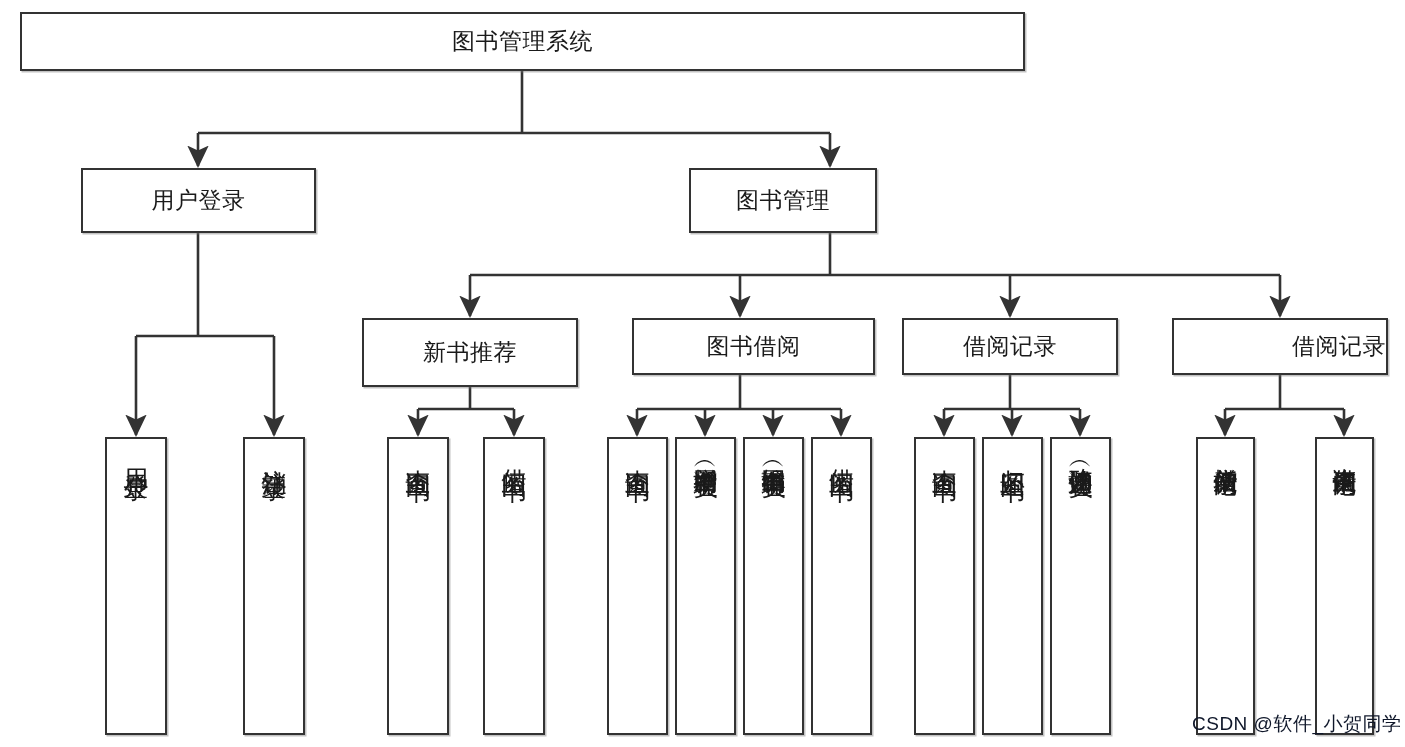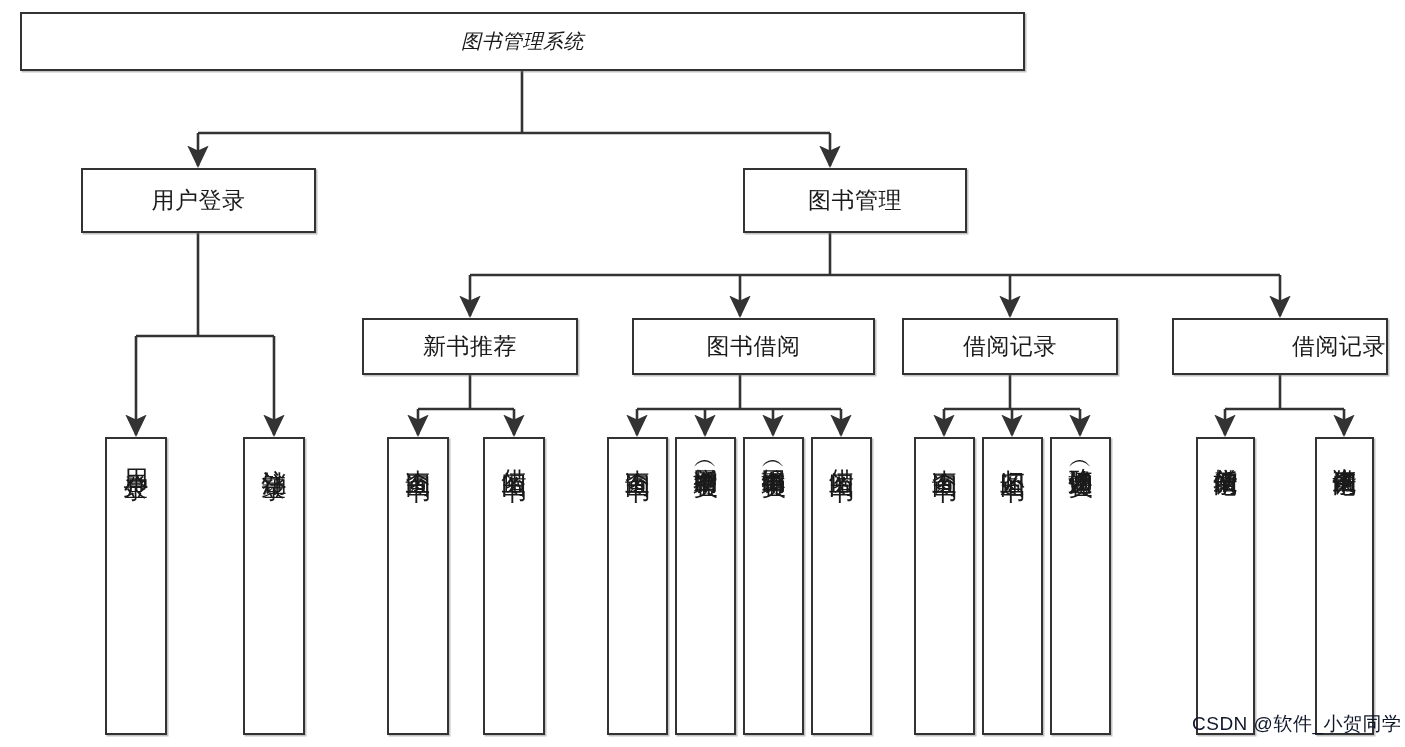--- a/index.html
+++ b/index.html
@@ -41,22 +41,21 @@
     text-align: center;
     line-height: 1.12;
     white-space: nowrap;
   }
   
   .node.horiz .node-label {
     font-size: 23px;
     letter-spacing: 0.5px;
   }
   .node.root .node-label {
-    font-size: 20px;
-    font-style: italic;
+    font-size: 23px;
   }
   
   .node.vert {
     align-items: flex-start;
     justify-content: center;
     padding-top: 10px;
   }
   .node.vert .node-label {
     writing-mode: vertical-rl;
     text-orientation: upright;
@@ -133,25 +132,25 @@
     </g>
   </svg>
 
   <div class="node horiz root" style="left:20px; top:12px; width:1005px; height:59px;">
     <span class="node-label">图书管理系统</span>
   </div>
 
   <div class="node horiz" style="left:81px; top:168px; width:235px; height:65px;">
     <span class="node-label">用户登录</span>
   </div>
-  <div class="node horiz" style="left:743px; top:168px; width:224px; height:65px;">
+  <div class="node horiz" style="left:689px; top:168px; width:188px; height:65px;">
     <span class="node-label">图书管理</span>
   </div>
 
-  <div class="node horiz" style="left:362px; top:318px; width:216px; height:57px;justify-content:center;">
+  <div class="node horiz" style="left:362px; top:318px; width:216px; height:69px;justify-content:center;">
     <span class="node-label">新书推荐</span>
   </div>
   <div class="node horiz" style="left:632px; top:318px; width:243px; height:57px;">
     <span class="node-label">图书借阅</span>
   </div>
   <div class="node horiz" style="left:902px; top:318px; width:216px; height:57px;">
     <span class="node-label">借阅记录</span>
   </div>
   <div class="node horiz" style="left:1172px; top:318px; width:216px; height:57px;justify-content:flex-end;">
     <span class="node-label">借阅记录</span>

